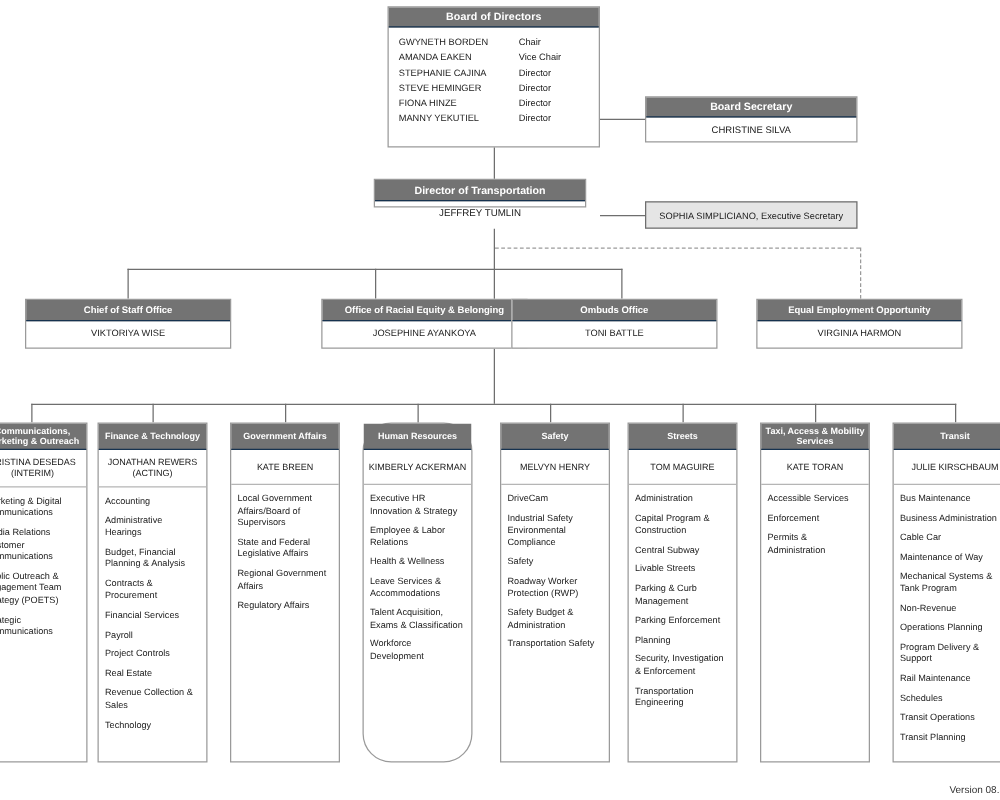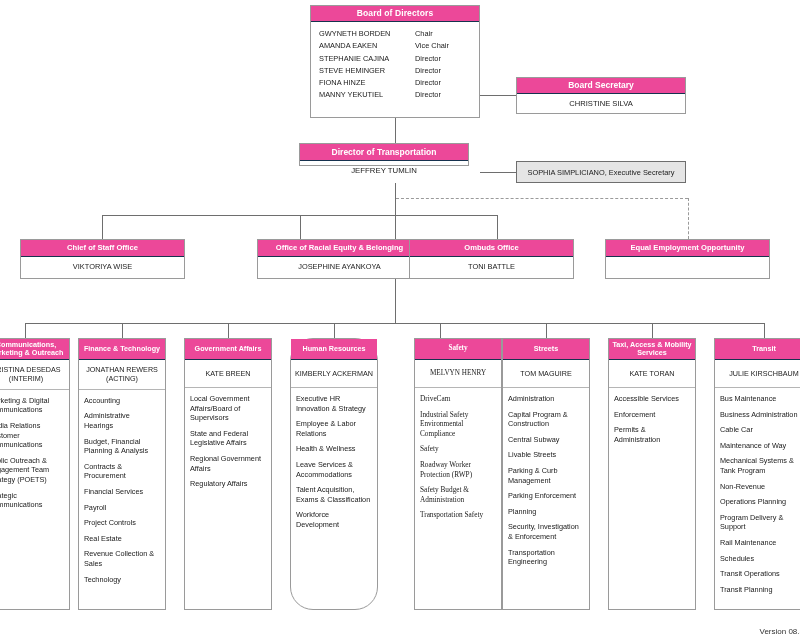--- a/index.html
+++ b/index.html
@@ -13,21 +13,21 @@
   .canvas{position:absolute;left:0;top:0;width:800px;height:640px;}
 
   
   .box{
     position:absolute;
     box-sizing:border-box;
     border:1px solid #9a9a9a;
     background:#ffffff;
   }
   .box > .hdr{
-    background:#ec4899;
+    background:#737373;
     color:#ffffff;
     font-weight:bold;
     text-align:center;
     box-sizing:border-box;
     border-bottom:1px solid #16324f;
     line-height:1.05;
     display:flex;
     align-items:center;
     justify-content:center;
   }
@@ -96,21 +96,21 @@
     color:#1a1a1a;
     margin-bottom:6px;
     text-align:left;
   }
 
   
   #col-0{left:-18px;width:88px;}
   #col-1{left:78px;}
   #col-2{left:184px;}
   #col-3{left:290px;border-radius:23px;}
-  #col-4{left:414px;font-family:Liberation Serif, serif;}
+  #col-4{left:400px;}
   #col-5{left:502px;}
   #col-6{left:608px;}
   #col-7{left:714px;width:100px;}
 
   
   .ln{position:absolute;background:#6e6e6e;}
   .lv{width:1px;}
   .lh{height:1px;}
   .dash{
     position:absolute;
@@ -202,20 +202,21 @@
   <div class="box office" id="off-oreb">
     <div class="hdr">Office of Racial Equity &amp; Belonging</div>
     <div class="body">JOSEPHINE AYANKOYA</div>
   </div>
   <div class="box office" id="off-omb">
     <div class="hdr">Ombuds Office</div>
     <div class="body">TONI BATTLE</div>
   </div>
   <div class="box office" id="off-eeo">
     <div class="hdr">Equal Employment Opportunity</div>
+    <div class="body">VIRGINIA HARMON</div>
   </div>
 
   <div class="ln lh" style="left:25px;top:323px;width:740px;"></div>
   <div class="ln lv" style="left:25px;top:323px;height:15px;"></div>
   <div class="ln lv" style="left:122px;top:323px;height:15px;"></div>
   <div class="ln lv" style="left:228px;top:323px;height:15px;"></div>
   <div class="ln lv" style="left:334px;top:323px;height:15px;"></div>
   <div class="ln lv" style="left:440px;top:323px;height:15px;"></div>
   <div class="ln lv" style="left:546px;top:323px;height:15px;"></div>
   <div class="ln lv" style="left:652px;top:323px;height:15px;"></div>

